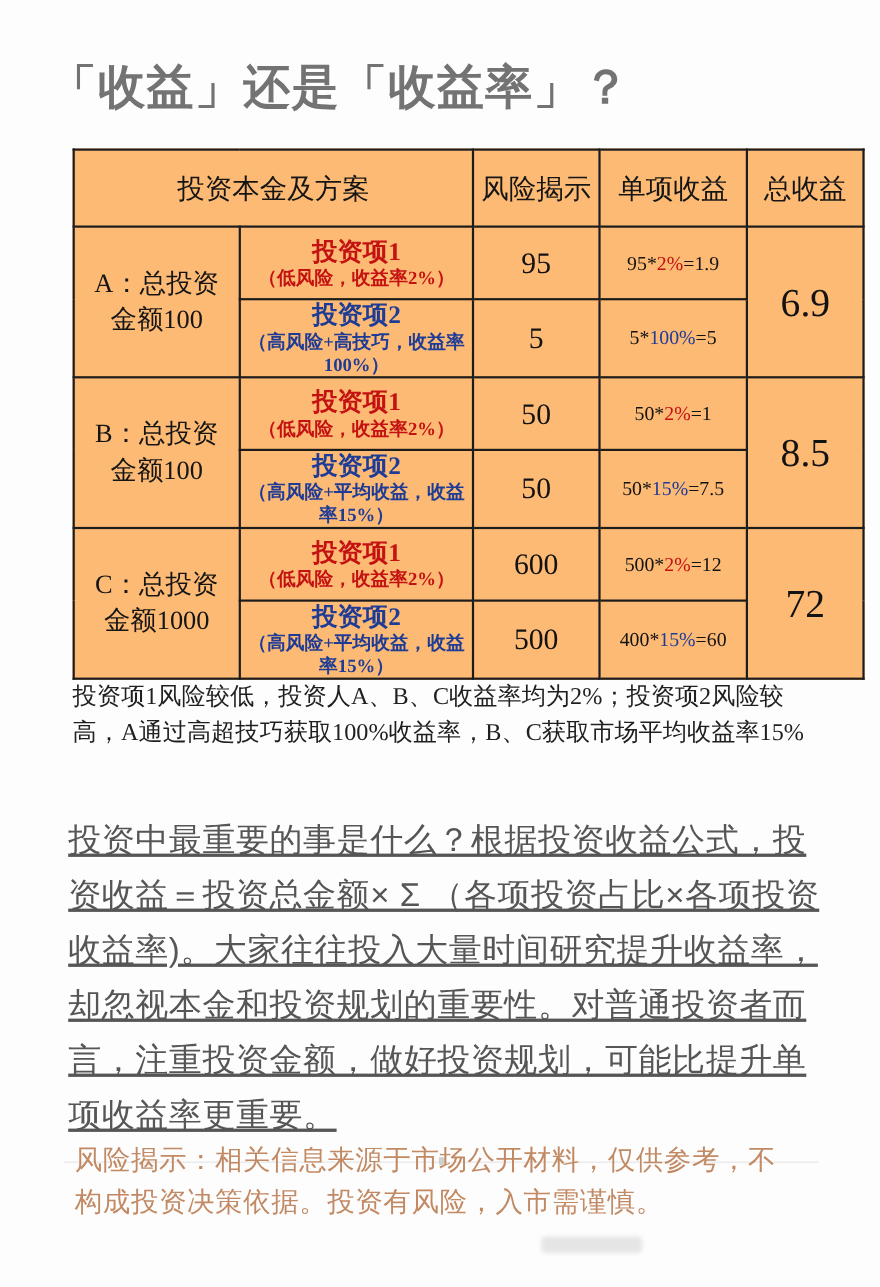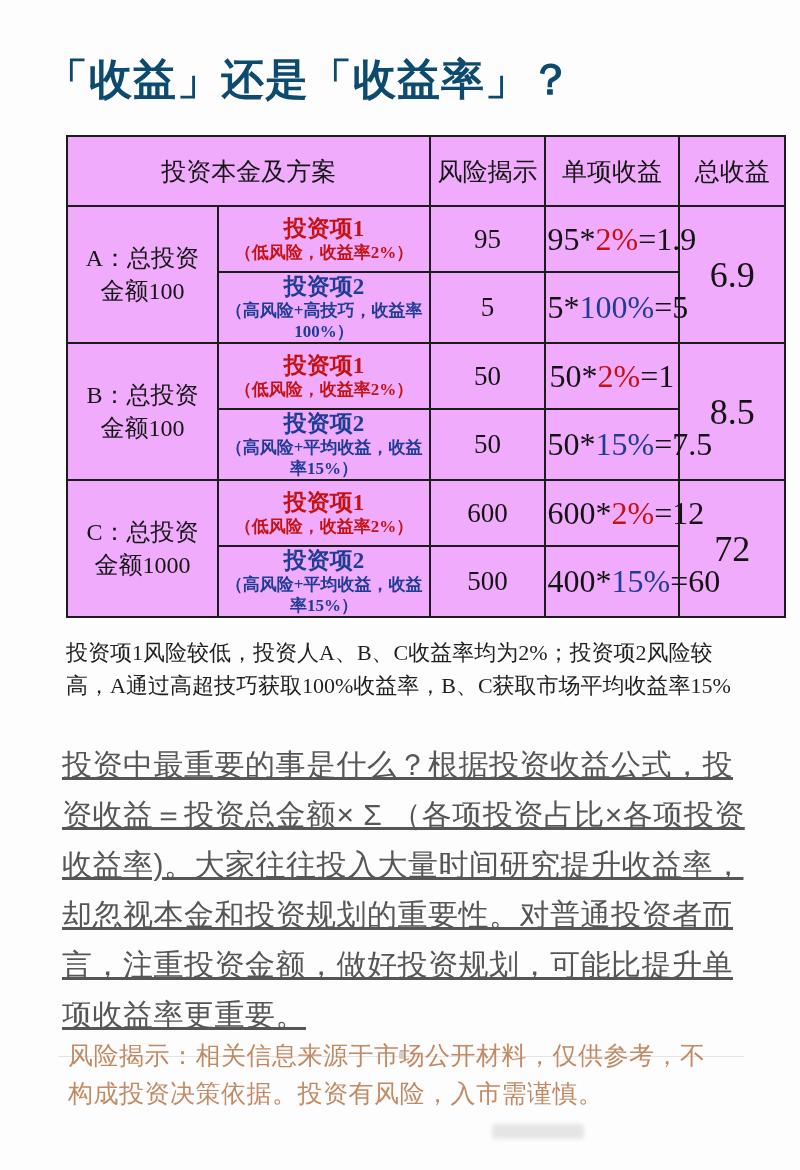--- a/index.html
+++ b/index.html
@@ -2,41 +2,41 @@
 <html><head>
 <meta charset="utf-8">
 <style>
   html,body{margin:0;padding:0;}
   body{
     width:800px;height:1170px;position:relative;background:#fdfdfd;
     font-family:"Liberation Sans",sans-serif;color:#111;overflow:hidden;
   }
   .title{
     position:absolute;left:45px;top:22px;width:710px;
-    font-size:43px;font-weight:900;letter-spacing:1px;color:#0c4a6e;
+    font-size:43px;font-weight:900;letter-spacing:1px;color:#737373;
     font-family:"Liberation Sans",sans-serif;
   }
   .table-wrap{position:absolute;left:66px;top:135px;}
-  table{border-collapse:collapse;table-layout:fixed;width:720px;background:#f0abfc;
+  table{border-collapse:collapse;table-layout:fixed;width:720px;background:#fdba74;
         font-family:"Liberation Serif",serif;}
   td{border:2px solid #1c1c1c;text-align:center;vertical-align:middle;padding:0 2px;}
   .c-scheme{width:140px;} .c-item{width:197px;} .c-amount{width:106px;}
   .c-calc{width:125px;} .c-total{width:98px;}
   .hdr td{height:68px;font-size:25px;color:#151515;}
   .sub td{height:64px;}
   .scheme{font-size:24px;line-height:33px;color:#151515;}
   .item-name{font-size:23px;font-weight:700;line-height:27px;}
   .item-desc{font-size:17px;font-weight:700;line-height:21px;}
   .red{color:#c41212;font-family:Liberation Serif, serif;} .blue{color:#1e3c96;}
   .amount{font-size:27px;color:#131313;margin-left:38px;}
-  .calc{font-size:32px;color:#131313;letter-spacing:0;margin-top:37px;}
+  .calc{font-size:18px;color:#131313;letter-spacing:0;margin-top:37px;}
   .calc .rate{font-weight:400;}
   .total{font-size:36px;color:#131313;}
   .footnote{
-    position:absolute;left:66px;top:636px;width:678px;
+    position:absolute;left:66px;top:616px;width:678px;
     font-family:"Liberation Serif",serif;font-size:22px;line-height:33px;color:#1f1f1f;
   }
   .paragraph{
     position:absolute;left:62px;top:740px;width:686px;
     font-size:30px;line-height:50px;color:#565656;letter-spacing:.5px;text-decoration:underline;
   }
   .divider{position:absolute;left:58px;top:1056px;width:686px;height:1px;background:#e4e4e4;}
   .divider-mark{position:absolute;left:399px;top:1052px;width:5px;height:7px;background:#cfcfcf;border-radius:1px;}
   .risk{
     position:absolute;left:68px;top:1036px;width:648px;
@@ -116,21 +116,21 @@
       <tr class="sub">
         <td rowspan="2" class="scheme">
           <div>C：总投资</div>
           <div>金额1000</div>
         </td>
         <td class="red">
           <div class="item-name">投资项1</div>
           <div class="item-desc">（低风险，收益率2%）</div>
         </td>
         <td class="amount">600</td>
-        <td class="calc"><span>600*</span><span class="rate red">2%</span><span>=12</span></td>
+        <td class="calc"><span>500*</span><span class="rate red">2%</span><span>=12</span></td>
         <td rowspan="2" class="total">72</td>
       </tr>
       <tr class="sub">
         <td class="blue">
           <div class="item-name">投资项2</div>
           <div class="item-desc">（高风险+平均收益，收益率15%）</div>
         </td>
         <td class="amount">500</td>
         <td class="calc"><span>400*</span><span class="rate blue">15%</span><span>=60</span></td>
       </tr>

